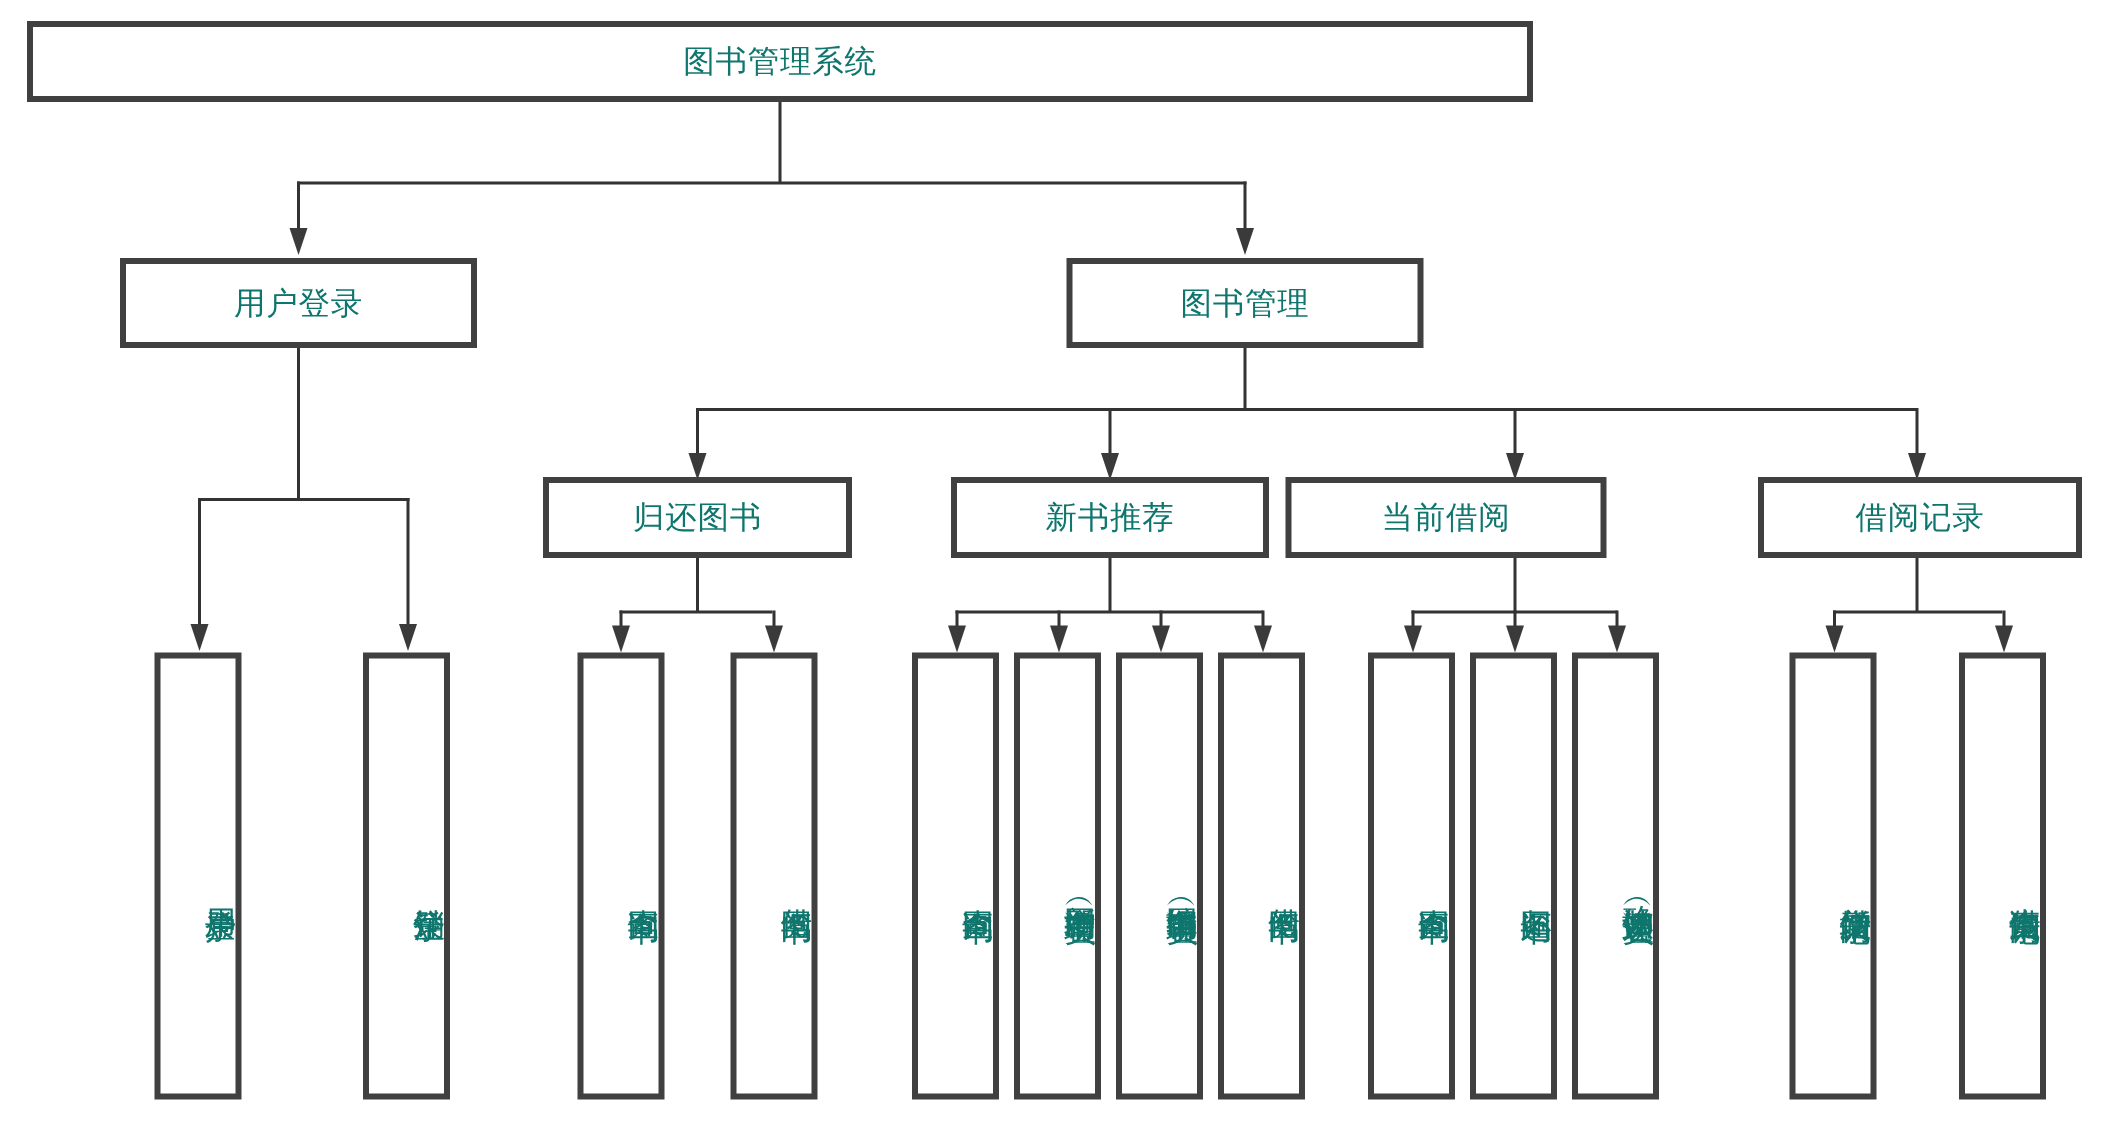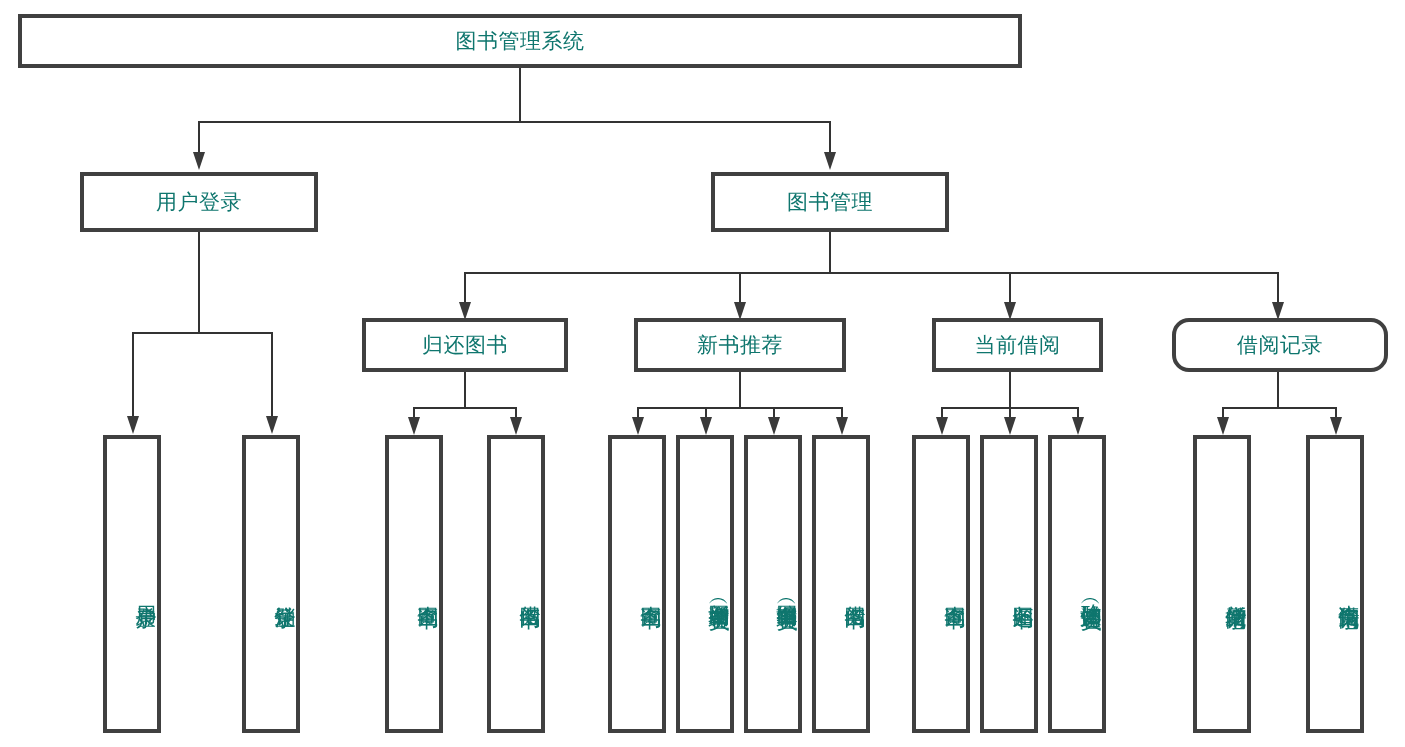--- a/index.html
+++ b/index.html
@@ -114,24 +114,24 @@
   <div class="arrow" style="left:1004px; top:302px;"></div>
   <div class="edge v" style="left:1277px; top:272px; height:32px;"></div>
   <div class="arrow" style="left:1272px; top:302px;"></div>
 
   <div class="node horiz" style="left:362px; top:318px; width:206px; height:54px;">
     <span>归还图书</span>
   </div>
   <div class="node horiz" style="left:634px; top:318px; width:212px; height:54px;">
     <span>新书推荐</span>
   </div>
-  <div class="node horiz" style="left:932px; top:318px; width:171px; height:54px;">
+  <div class="node horiz" style="left:857px; top:318px; width:214px; height:54px;">
     <span>当前借阅</span>
   </div>
-  <div class="node horiz" style="left:1172px; top:318px; width:216px; height:54px;border-radius:17px;">
+  <div class="node horiz" style="left:1172px; top:318px; width:216px; height:54px;">
     <span>借阅记录</span>
   </div>
 
   <div class="edge v" style="left:464px; top:372px; height:36px;"></div>
   <div class="edge h" style="left:413px; top:407px; width:102px;"></div>
   <div class="edge v" style="left:413px; top:407px; height:12px;"></div>
   <div class="arrow" style="left:408px; top:417px;"></div>
   <div class="edge v" style="left:515px; top:407px; height:12px;"></div>
   <div class="arrow" style="left:510px; top:417px;"></div>
 

